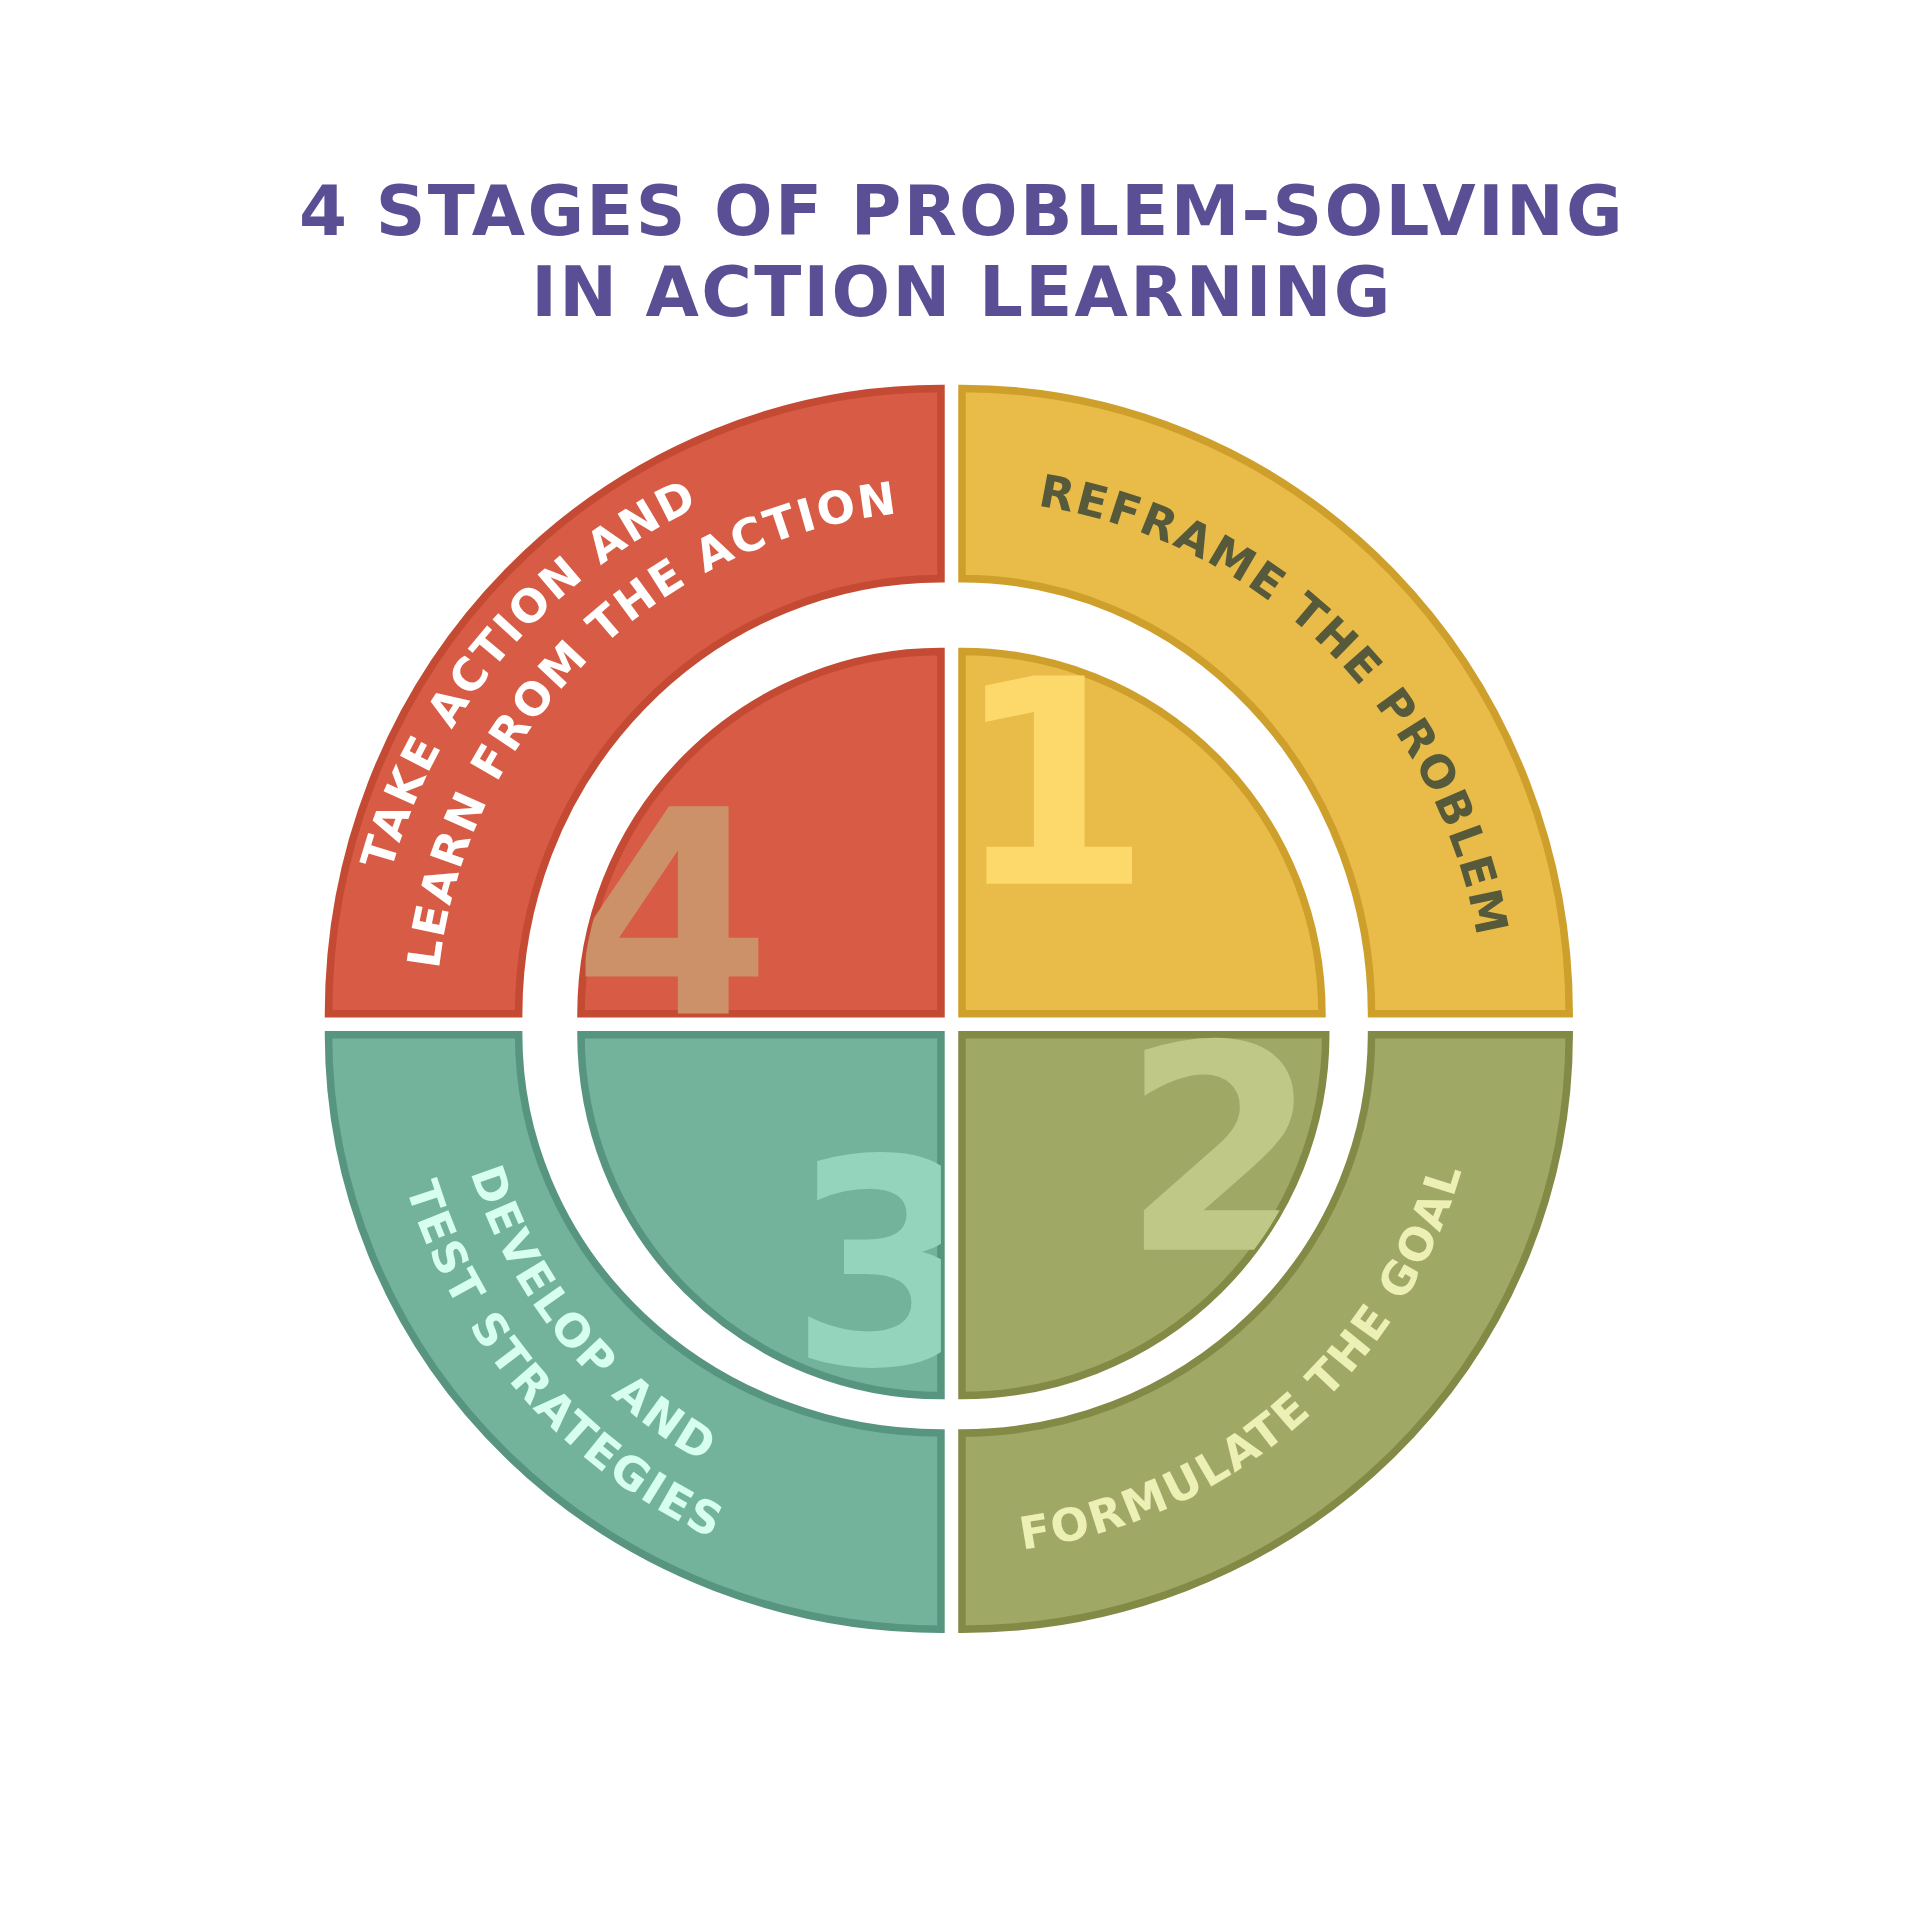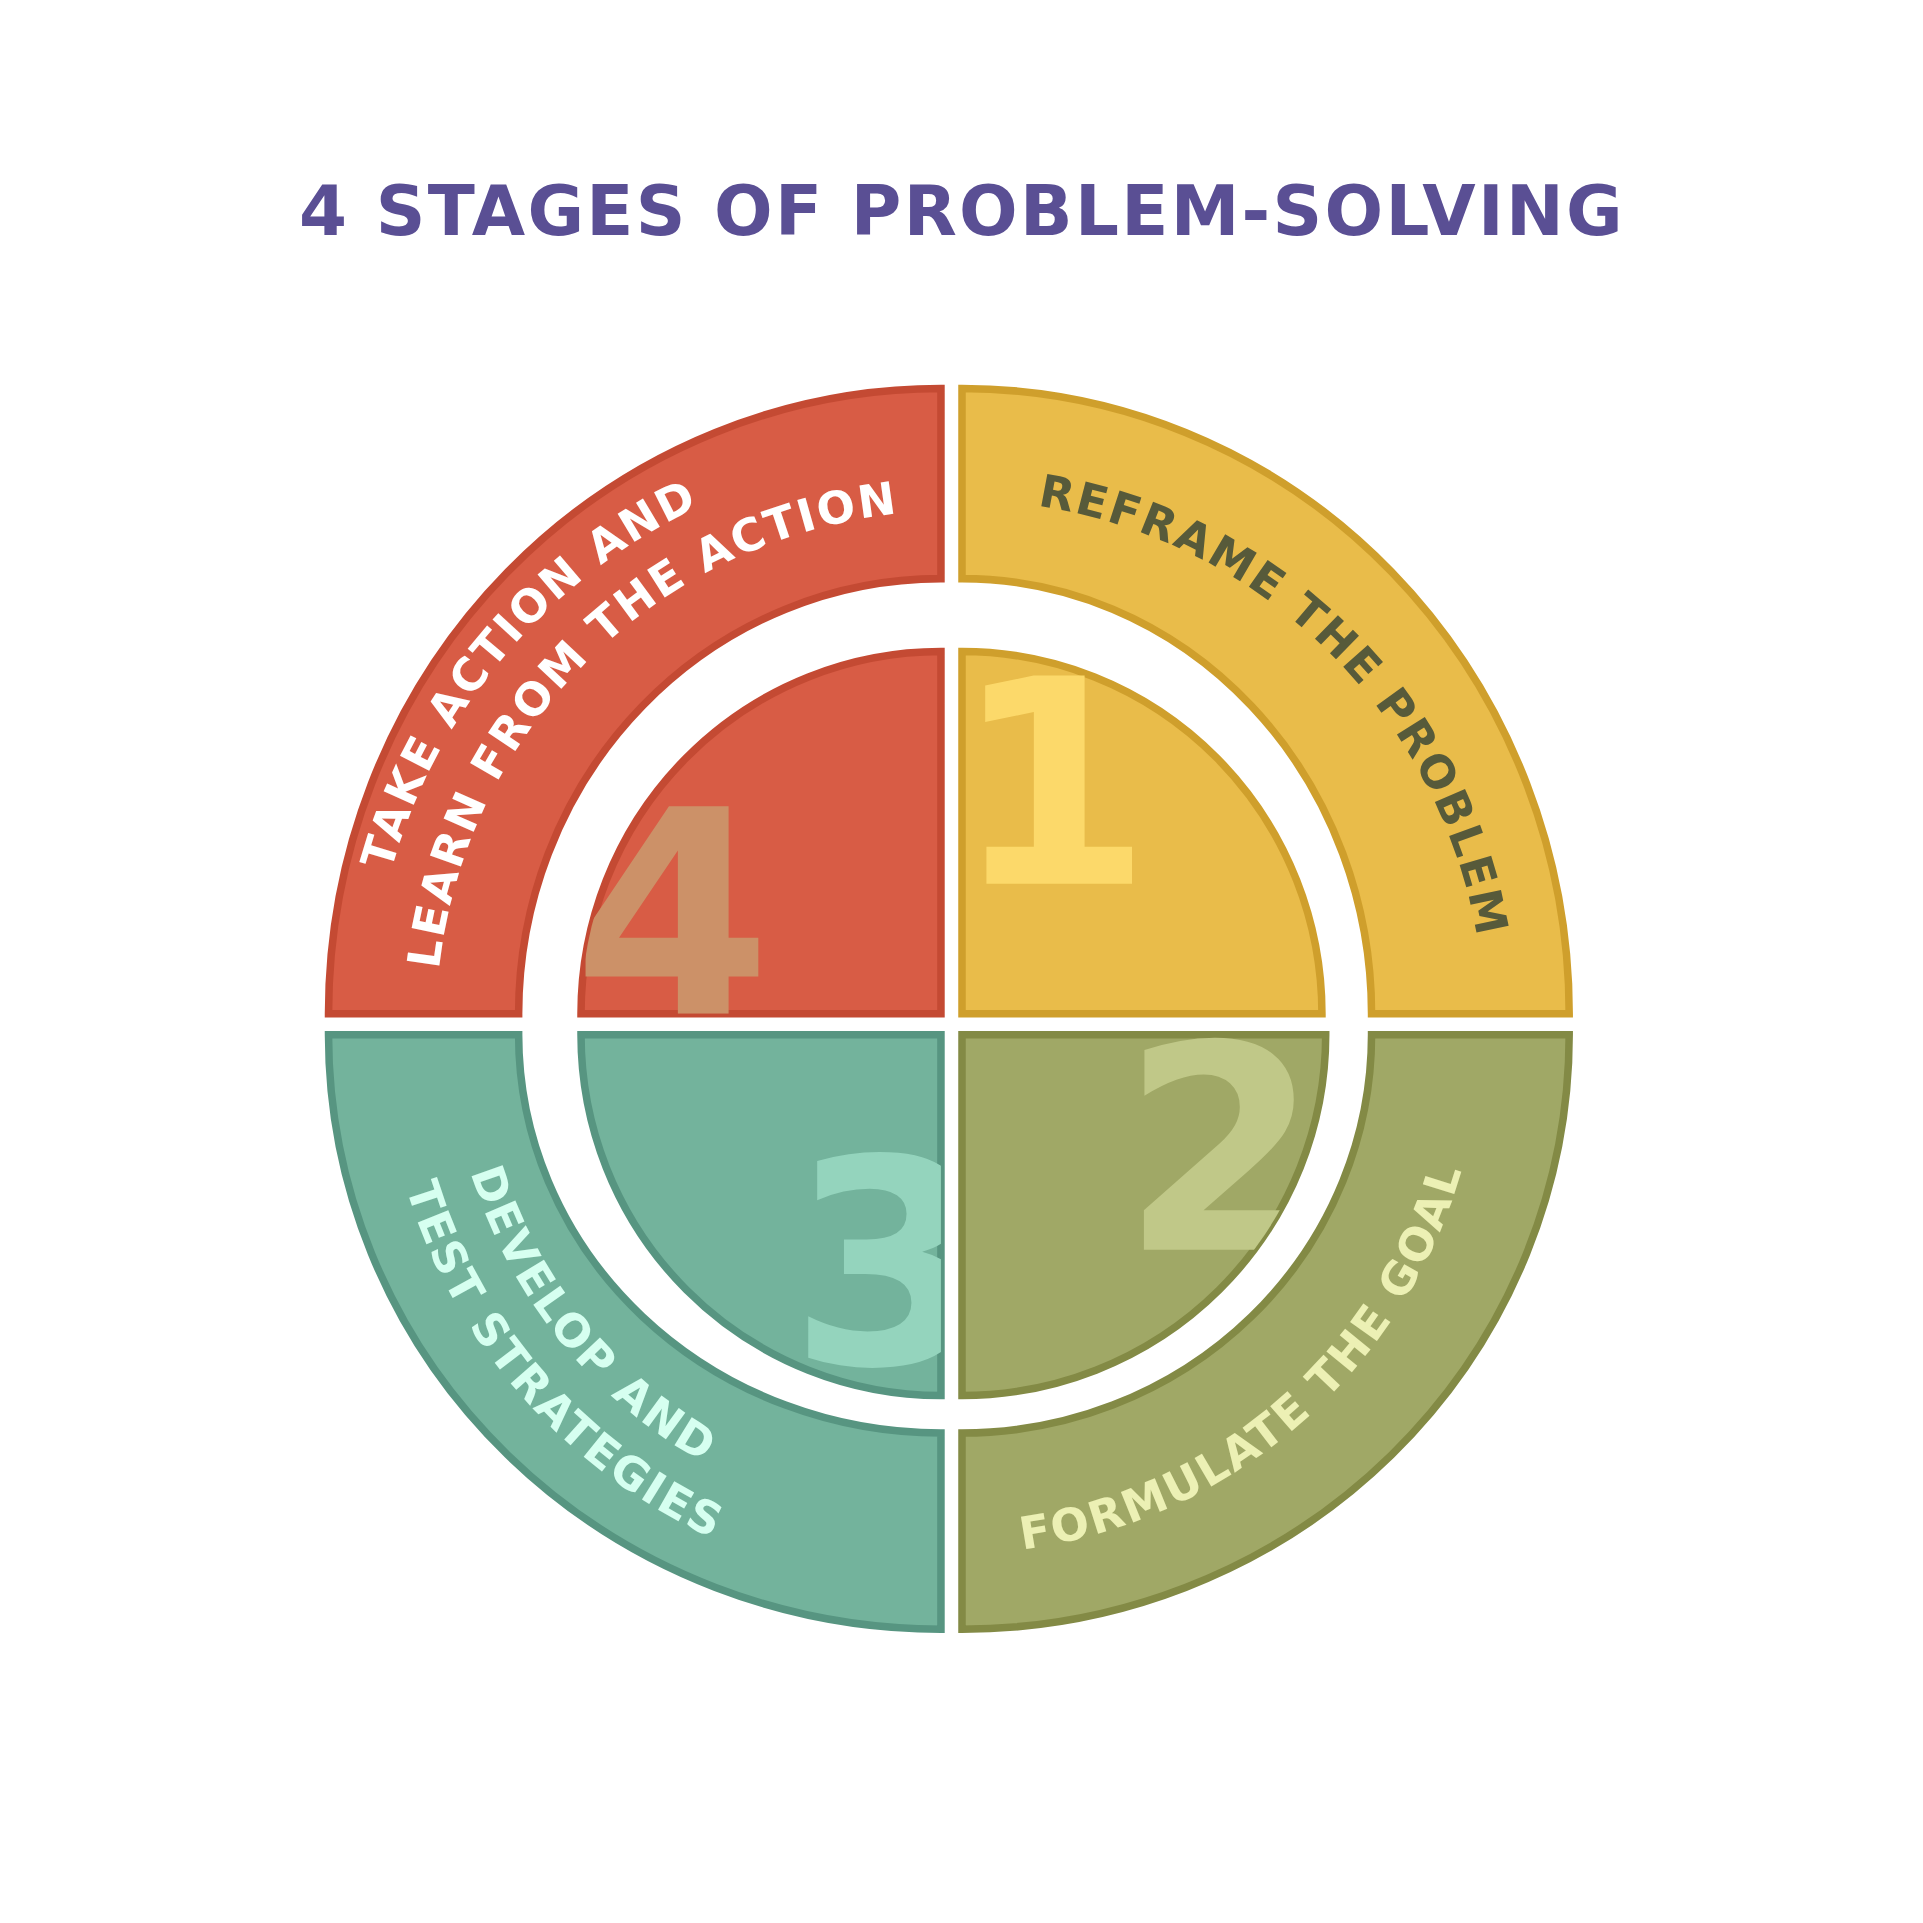--- a/index.html
+++ b/index.html
@@ -13,20 +13,21 @@
   #title div { white-space: nowrap; }
   svg#wheel { position: absolute; left: 0; top: 0; }
   .lbl { font-family: "DejaVu Sans", sans-serif; font-weight: bold; font-size: 60px; letter-spacing: 3px; }
   .num { font-family: "DejaVu Sans", sans-serif; font-weight: bold; font-size: 380px; }
 </style>
 </head>
 <body>
 
 <div id="title">
   <div>4 STAGES OF PROBLEM-SOLVING</div>
+  <div>IN ACTION LEARNING</div>
 </div>
 
 <svg id="wheel" width="1924" height="1923" viewBox="0 0 2560 2559">
   <defs>
 
     <path id="p1" d="M 1380 673 A 700 700 0 0 1 1966 1250"></path>
 
     <path id="p4a" d="M 520 1160 A 760 760 0 0 1 1180 606"></path>
 
     <path id="p4b" d="M 584 1290 A 686 686 0 0 1 1250 680"></path>

